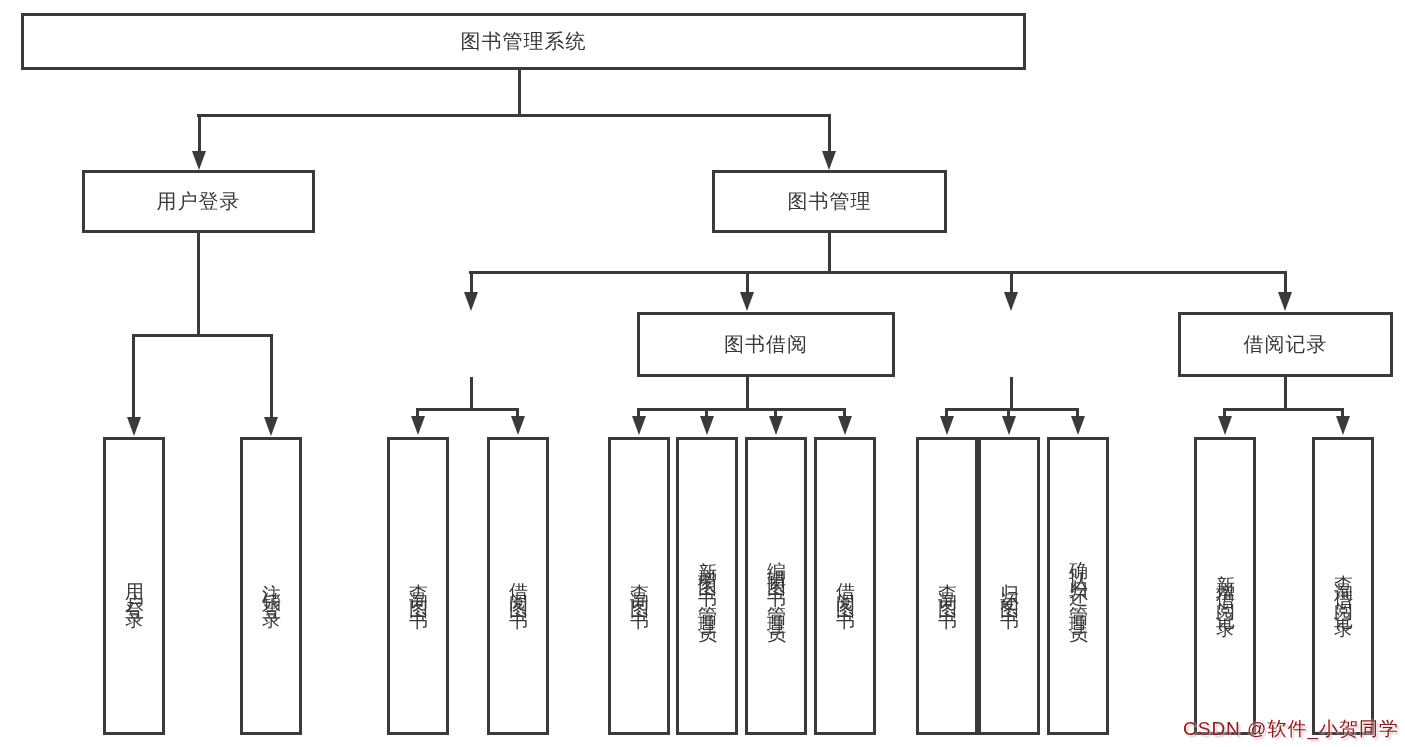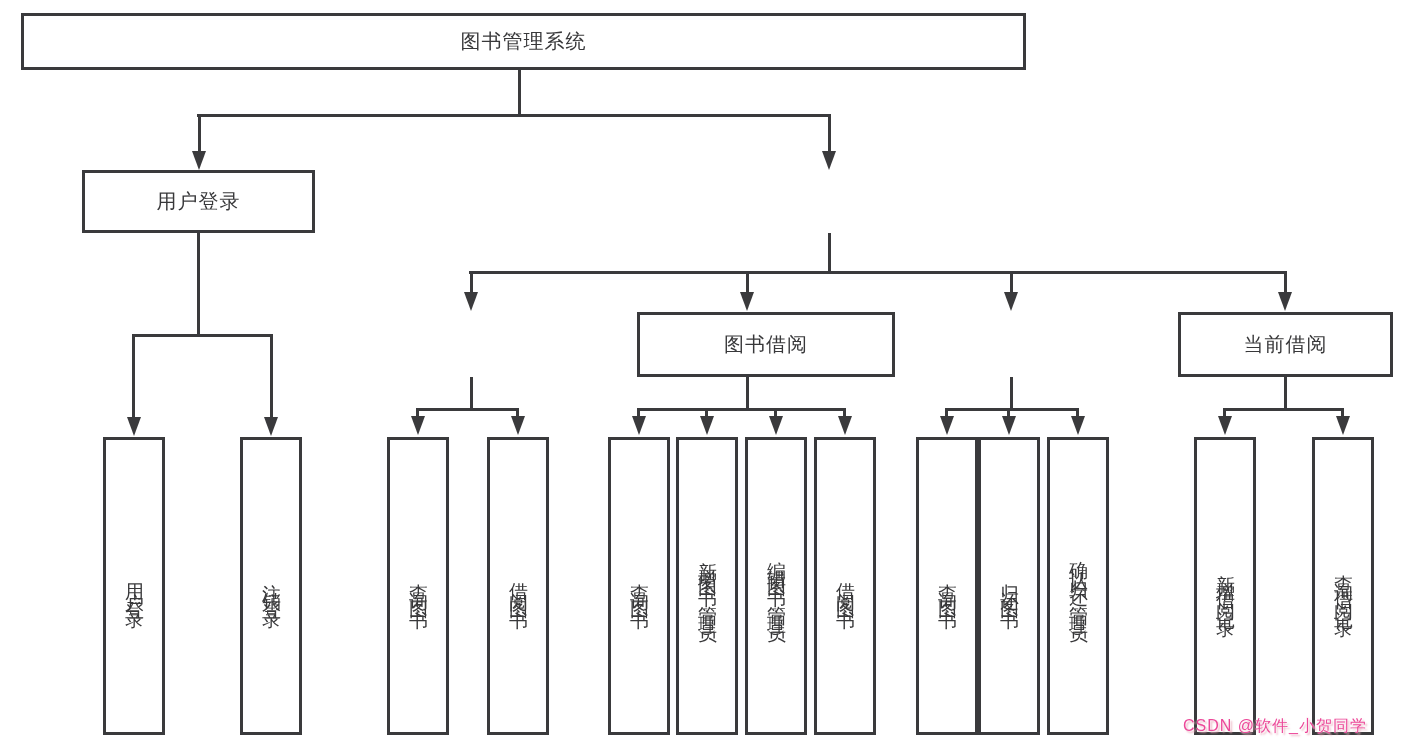--- a/index.html
+++ b/index.html
@@ -24,21 +24,21 @@
   }
   .vl { position:absolute; width:3px; background:var(--line); z-index:1; }
   .hl { position:absolute; height:3px; background:var(--line); z-index:1; }
   .arr {
     position:absolute; width:0; height:0; z-index:1;
     border-left:7px solid transparent; border-right:7px solid transparent;
     border-top:19px solid var(--line);
   }
   .watermark {
     position:absolute; left:1183px; top:716px; z-index:5;
-    font-size:16px; color:#ec4899; letter-spacing:1px;
+    font-size:19px; color:#7f1d1d; letter-spacing:1px;
     text-shadow:0 0 2px #ffffff, 2px 2px 2px rgba(232,166,183,0.85);
   }
 </style>
 </head>
 <body>
 
 <div class="stage">
 
   <div class="box" style="left:21px;top:13px;width:1005px;height:57px">
     <span>图书管理系统</span>
@@ -46,20 +46,23 @@
 
   <div class="vl" style="left:518px;top:68px;height:47px"></div>
   <div class="hl" style="left:197px;top:114px;width:634px"></div>
   <div class="vl" style="left:198px;top:114px;height:38px"></div>
   <div class="arr" style="left:192px;top:151px"></div>
   <div class="vl" style="left:828px;top:114px;height:38px"></div>
   <div class="arr" style="left:822px;top:151px"></div>
 
   <div class="box" style="left:82px;top:170px;width:233px;height:63px">
     <span>用户登录</span>
+  </div>
+  <div class="box" style="left:712px;top:170px;width:235px;height:63px">
+    <span>图书管理</span>
   </div>
 
   <div class="vl" style="left:197px;top:233px;height:103px"></div>
   <div class="hl" style="left:132px;top:334px;width:141px"></div>
   <div class="vl" style="left:132px;top:334px;height:84px"></div>
   <div class="arr" style="left:127px;top:417px"></div>
   <div class="vl" style="left:270px;top:334px;height:84px"></div>
   <div class="arr" style="left:264px;top:417px"></div>
 
   <div class="vl" style="left:828px;top:233px;height:41px"></div>
@@ -70,21 +73,21 @@
   <div class="arr" style="left:740px;top:292px"></div>
   <div class="vl" style="left:1010px;top:271px;height:23px"></div>
   <div class="arr" style="left:1004px;top:292px"></div>
   <div class="vl" style="left:1284px;top:271px;height:23px"></div>
   <div class="arr" style="left:1278px;top:292px"></div>
 
   <div class="box" style="left:637px;top:312px;width:258px;height:65px">
     <span>图书借阅</span>
   </div>
   <div class="box" style="left:1178px;top:312px;width:215px;height:65px">
-    <span>当前借阅</span>
+    <span>借阅记录</span>
   </div>
 
   <div class="vl" style="left:470px;top:377px;height:33px"></div>
   <div class="hl" style="left:416px;top:408px;width:103px"></div>
   <div class="vl" style="left:416px;top:408px;height:10px"></div>
   <div class="arr" style="left:411px;top:416px"></div>
   <div class="vl" style="left:516px;top:408px;height:10px"></div>
   <div class="arr" style="left:511px;top:416px"></div>
 
   <div class="vl" style="left:746px;top:377px;height:33px"></div>

